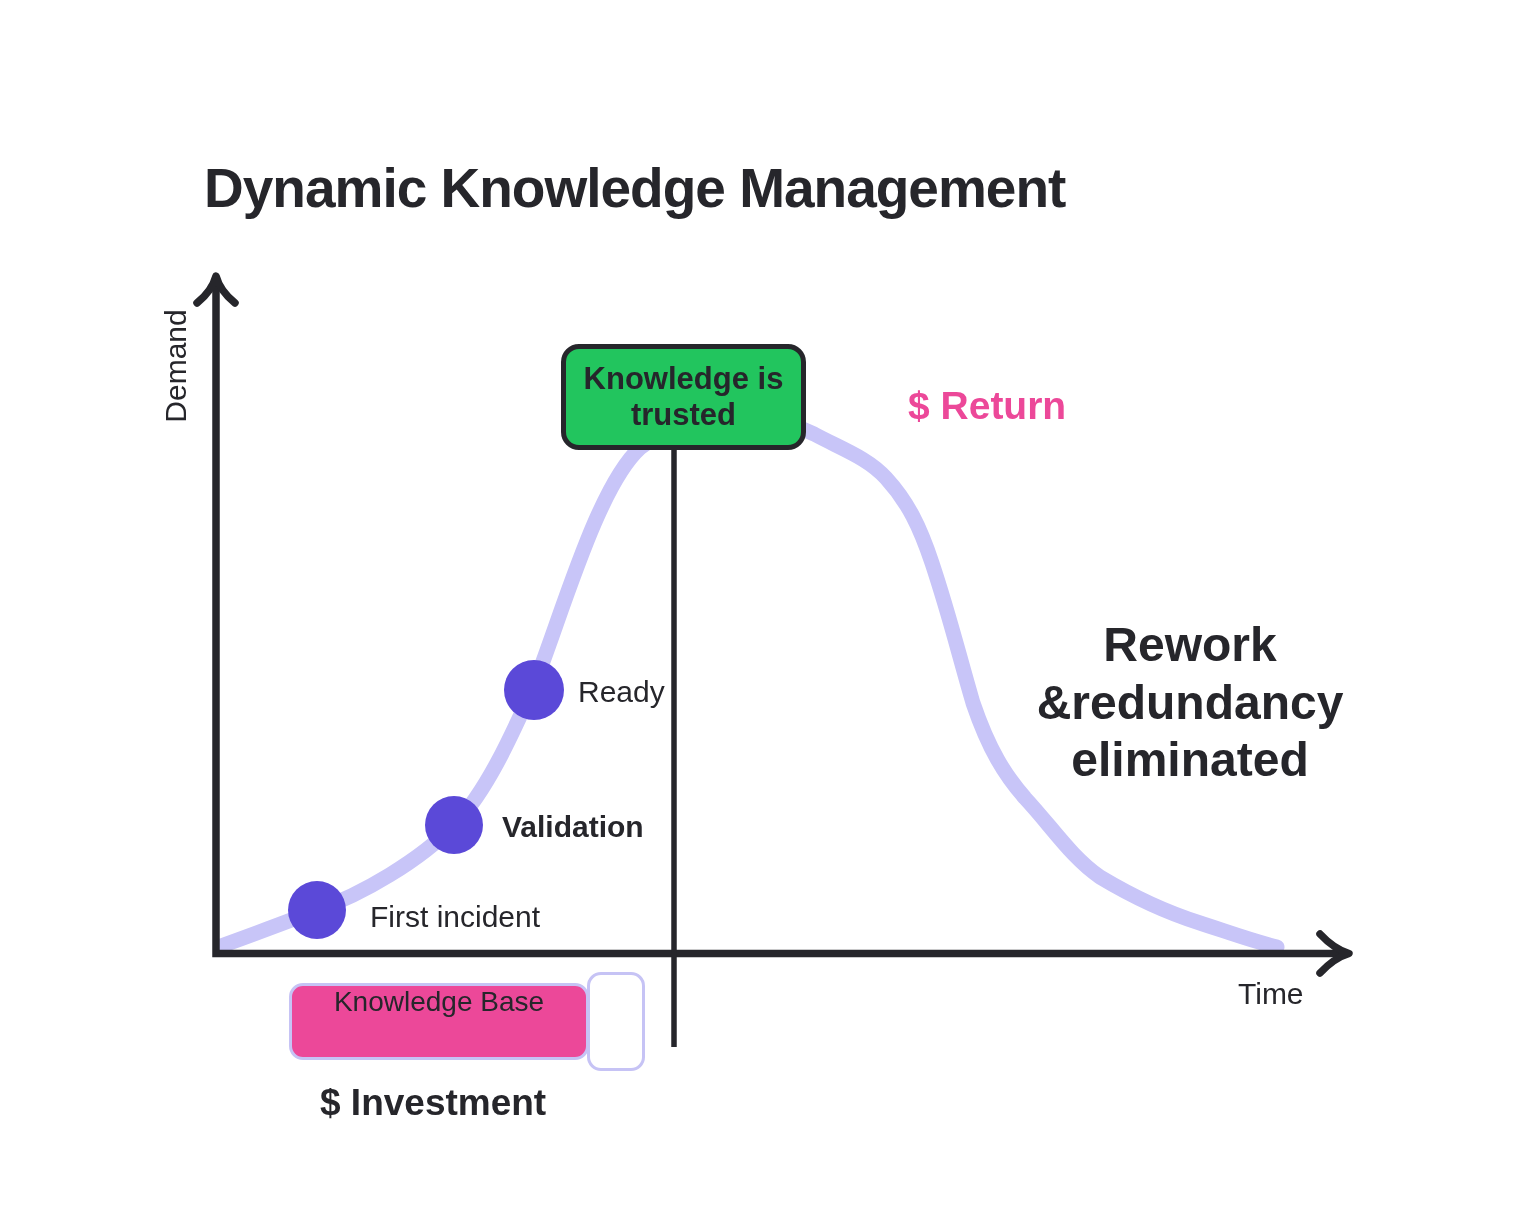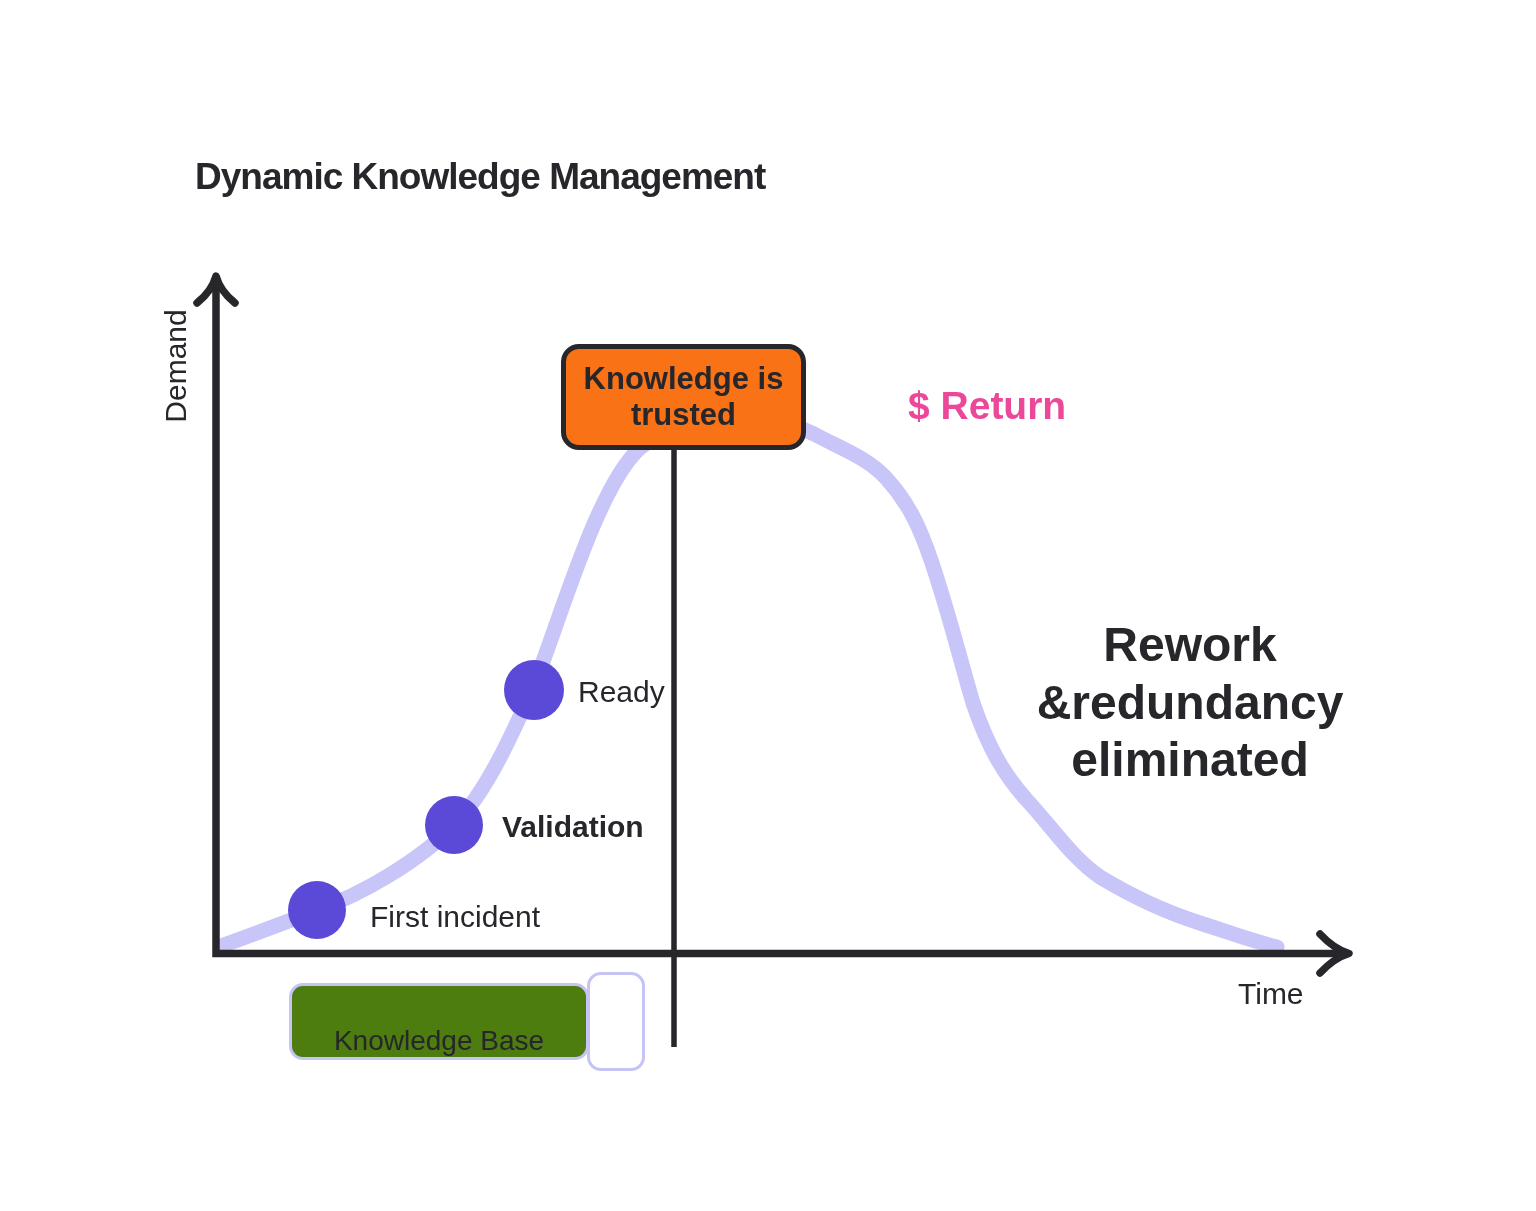--- a/index.html
+++ b/index.html
@@ -7,63 +7,63 @@
     position:relative;
     width:1536px;height:1211px;
     background:#ffffff;
     font-family:"Liberation Sans", sans-serif;
     color:#26262b;
     overflow:hidden;
   }
   svg.layer{position:absolute;left:0;top:0;z-index:1;}
   .annotation{position:absolute;z-index:2;}
   .page-title{
-    left:195px;top:156px;
-    font-size:37px;font-weight:700;letter-spacing:-1px;
+    left:204px;top:156px;
+    font-size:55px;font-weight:700;letter-spacing:-1px;
     white-space:nowrap;
   }
   .y-axis-label{
     left:97px;top:348px;width:160px;height:36px;
     font-size:30px;font-weight:500;text-align:center;
     transform:rotate(-90deg);transform-origin:50% 50%;
   }
   .x-axis-label{
     left:1238px;top:977px;
     font-size:30px;font-weight:500;white-space:nowrap;
   }
   .milestone-label{
     font-size:30px;font-weight:500;line-height:32px;white-space:nowrap;
   }
   .milestone-first{left:370px;top:901px;}
   .milestone-validation{left:502px;top:811px;font-weight:bold;}
   .milestone-ready{left:578px;top:676px;}
   .peak-box{
     left:561px;top:344px;width:245px;height:106px;
-    background:#f97316;border:5px solid #26262b;border-radius:18px;
+    background:#22c55e;border:5px solid #26262b;border-radius:18px;
     box-sizing:border-box;
     display:flex;align-items:center;justify-content:center;
     z-index:3;
   }
   .peak-box .peak-text{
     width:212px;text-align:center;
     font-size:31px;font-weight:600;line-height:1.15;
   }
   .return-label{
     left:908px;top:384px;
     font-size:39px;font-weight:700;color:#ec4899;white-space:nowrap;
   }
   .rework-label{
     left:980px;top:616px;width:420px;
     font-size:48px;font-weight:700;line-height:1.2;text-align:center;
   }
   .kb-box{
     left:289px;top:983px;width:300px;height:77px;
-    background:#4d7c0f;border:3px solid #c6c3f5;border-radius:14px;
+    background:#ec4899;border:3px solid #c6c3f5;border-radius:14px;
     box-sizing:border-box;
-    display:flex;align-items:flex-end;justify-content:center;
+    display:flex;align-items:flex-start;justify-content:center;
     z-index:2;
   }
   .kb-box .kb-text{font-size:28px;font-weight:500;white-space:nowrap;}
   .kb-small-box{
     left:587px;top:972px;width:58px;height:99px;
     background:#ffffff;border:3px solid #c6c3f5;border-radius:14px;
     box-sizing:border-box;z-index:3;
   }
   .investment-label{
     left:320px;top:1082px;
@@ -122,14 +122,15 @@
   <div class="annotation return-label">$ Return</div>
 
   <div class="annotation rework-label">Rework &amp;redundancy eliminated</div>
 
   <div class="annotation kb-box">
     <div class="kb-text">Knowledge Base</div>
   </div>
 
   <div class="annotation kb-small-box"></div>
 
+  <div class="annotation investment-label">$ Investment</div>
 
 </div>
 
 </body></html>

